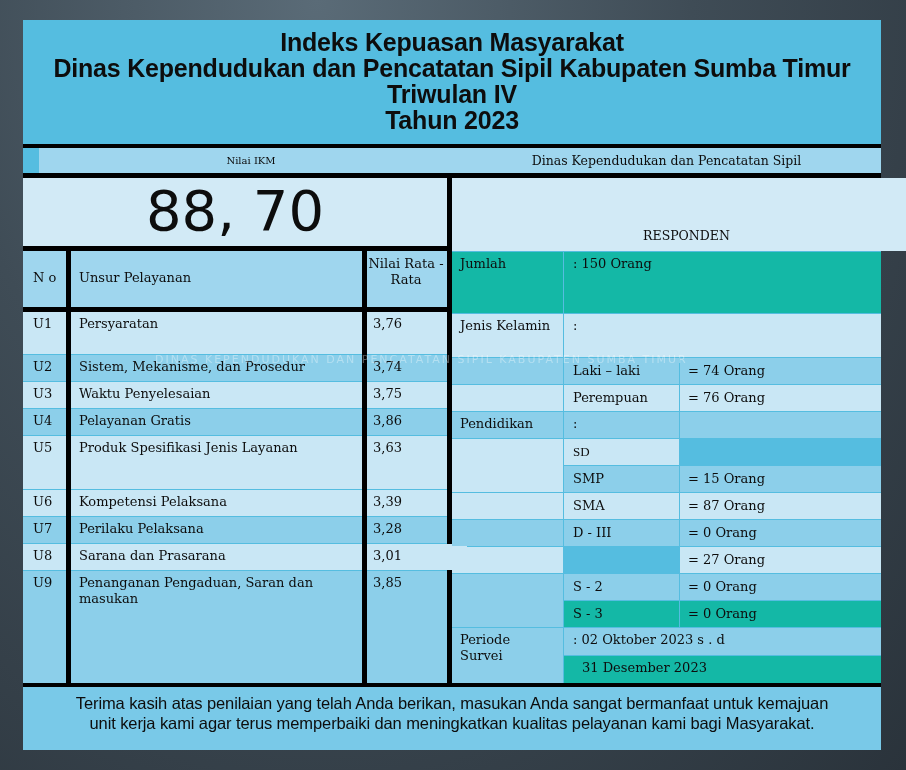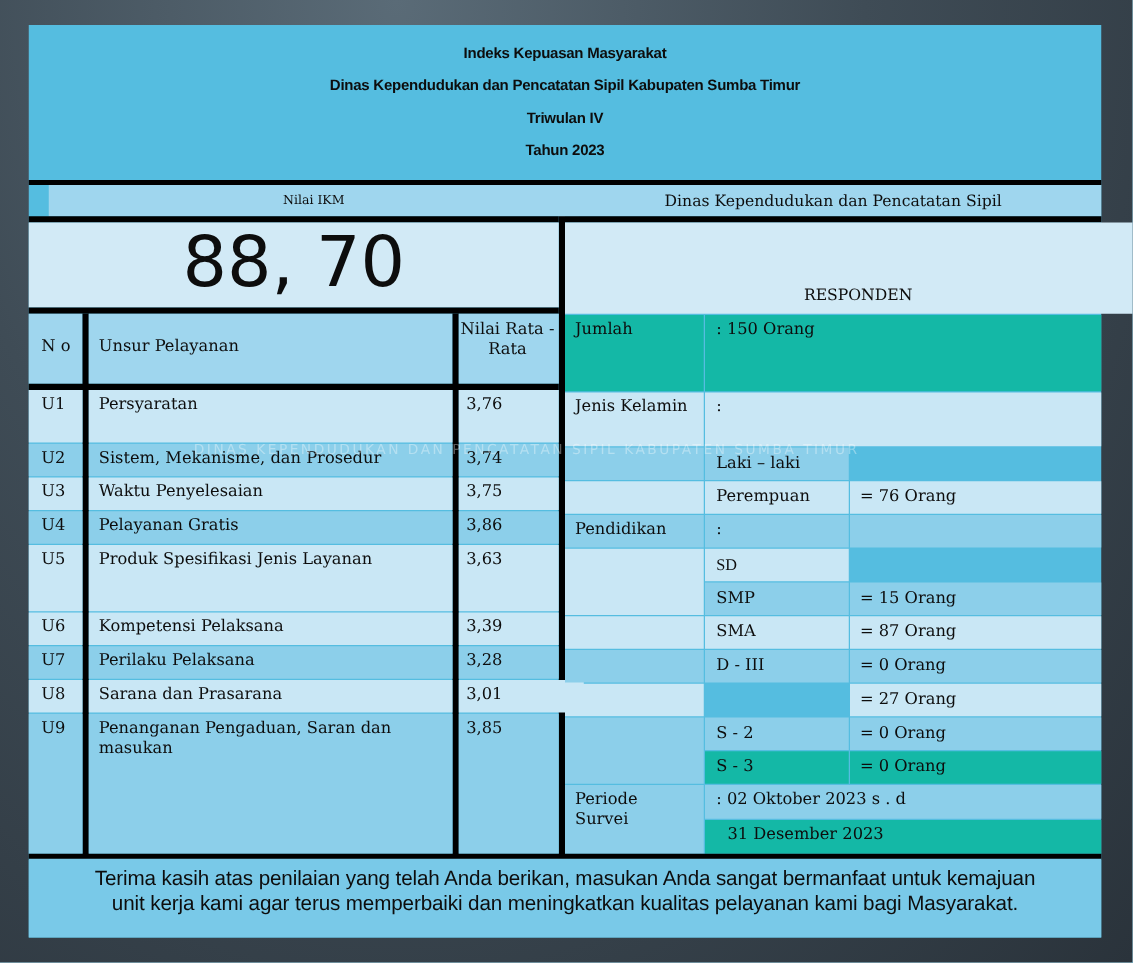--- a/index.html
+++ b/index.html
@@ -11,21 +11,21 @@
     color: #0d0d0d;
   }
   .card {
     position: absolute; left: 23px; top: 20px; width: 858px; height: 730px;
     background: #55bde0;
   }
   .title-block {
     position: absolute; left: 0; top: 0; width: 858px; height: 124px;
     text-align: center;
     font-family: "Liberation Sans", sans-serif;
-    font-weight: bold; font-size: 12px; line-height: 26px;
+    font-weight: bold; font-size: 25px; line-height: 26px;
     padding-top: 9px;
     letter-spacing: -0.2px;
   }
   .title-block div { height: 26px; }
 
   .grid { position: absolute; left: 0; top: 124px; width: 858px; height: 543px; }
   .blk { position: absolute; background: #000; }
   .cell { position: absolute; font-size: 13px; line-height: 16px; }
   .light { background: #c9e7f5; }
   .mid   { background: #14b8a6; }
@@ -121,20 +121,21 @@
     <div class="cell pale" style="left:429px;top:34px;width:469px;height:73px;text-align:center;line-height:16px;padding-top:50px;font-size:12.5px;">RESPONDEN</div>
 
     <div class="cell mid" style="left:429px;top:108px;width:111px;height:61px;padding:4px 0 0 8px;">Jumlah</div>
     <div class="cell mid" style="left:541px;top:108px;width:317px;height:61px;padding:4px 0 0 9px;">: 150 Orang</div>
 
     <div class="cell light" style="left:429px;top:170px;width:111px;height:43px;padding:4px 0 0 8px;">Jenis Kelamin</div>
     <div class="cell light" style="left:541px;top:170px;width:317px;height:43px;padding:4px 0 0 9px;">:</div>
 
     <div class="cell dark" style="left:429px;top:214px;width:111px;height:26px;"></div>
     <div class="cell dark" style="left:541px;top:214px;width:115px;height:26px;padding:5px 0 0 9px;">Laki  –  laki</div>
+    <div class="cell dark" style="left:657px;top:214px;width:201px;height:26px;padding:5px 0 0 8px;">= 74 Orang</div>
     <div class="cell light" style="left:429px;top:241px;width:111px;height:26px;"></div>
     <div class="cell light" style="left:541px;top:241px;width:115px;height:26px;padding:5px 0 0 9px;">Perempuan</div>
     <div class="cell light" style="left:657px;top:241px;width:201px;height:26px;padding:5px 0 0 8px;">= 76 Orang</div>
 
     <div class="cell dark" style="left:429px;top:268px;width:111px;height:26px;padding:4px 0 0 8px;">Pendidikan</div>
     <div class="cell dark" style="left:541px;top:268px;width:115px;height:26px;padding:4px 0 0 9px;">:</div>
     <div class="cell dark" style="left:657px;top:268px;width:201px;height:26px;"></div>
 
     <div class="cell light" style="left:429px;top:295px;width:111px;height:53px;"></div>
     <div class="cell light" style="left:541px;top:295px;width:115px;height:26px;padding:5px 0 12px 9px;font-family:Liberation Serif, serif;">SD</div>

